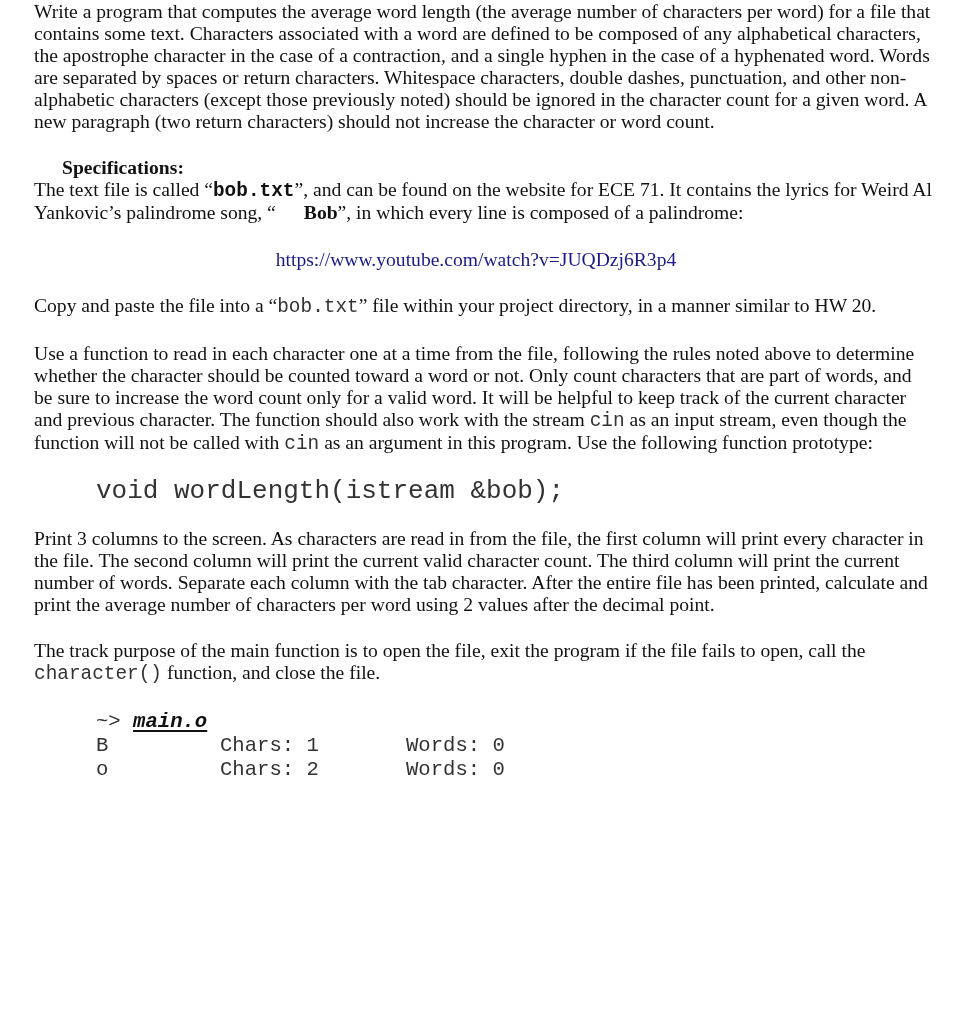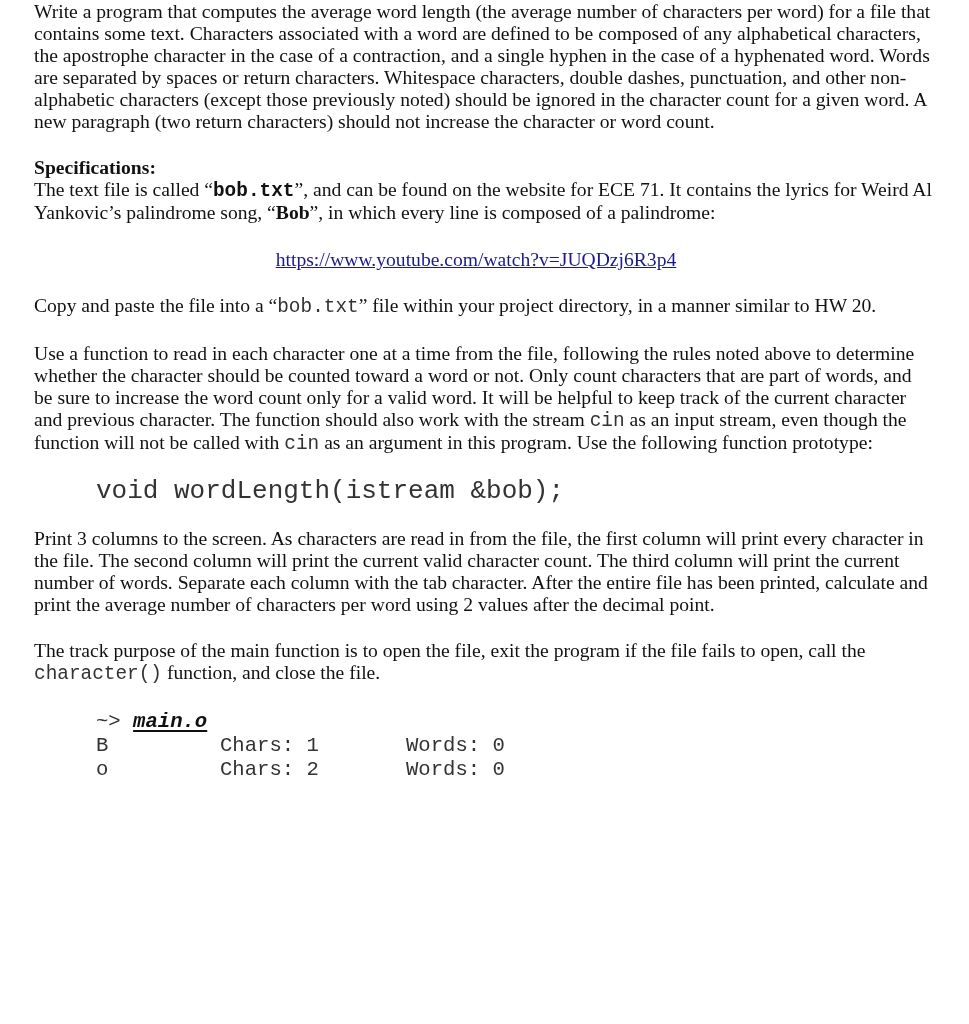--- a/index.html
+++ b/index.html
@@ -31,29 +31,28 @@
       font-family: "Liberation Mono", "DejaVu Sans Mono", monospace;
       font-size: 19.4px;
       color: #333333;
     }
     .mono-bold {
       font-family: "Liberation Mono", "DejaVu Sans Mono", monospace;
       font-weight: bold;
       font-size: 19.4px;
       color: #111111;
     }
-    .bold { font-weight: bold; }
+    .bold { font-weight: bold; margin-left: 28px; }
     .link-line {
       text-align: center;
       padding-right: 16px;
       margin-bottom: 24.4px;
     }
     .link {
       color: #1a1a8a;
-      text-decoration: underline;
       cursor: pointer;
     }
     .code-block {
       margin-left: 62px;
       font-family: "Liberation Mono", "DejaVu Sans Mono", monospace;
       font-size: 26px;
       color: #333333;
       line-height: 24.4px;
       margin-bottom: 24.4px;
       white-space: pre;

